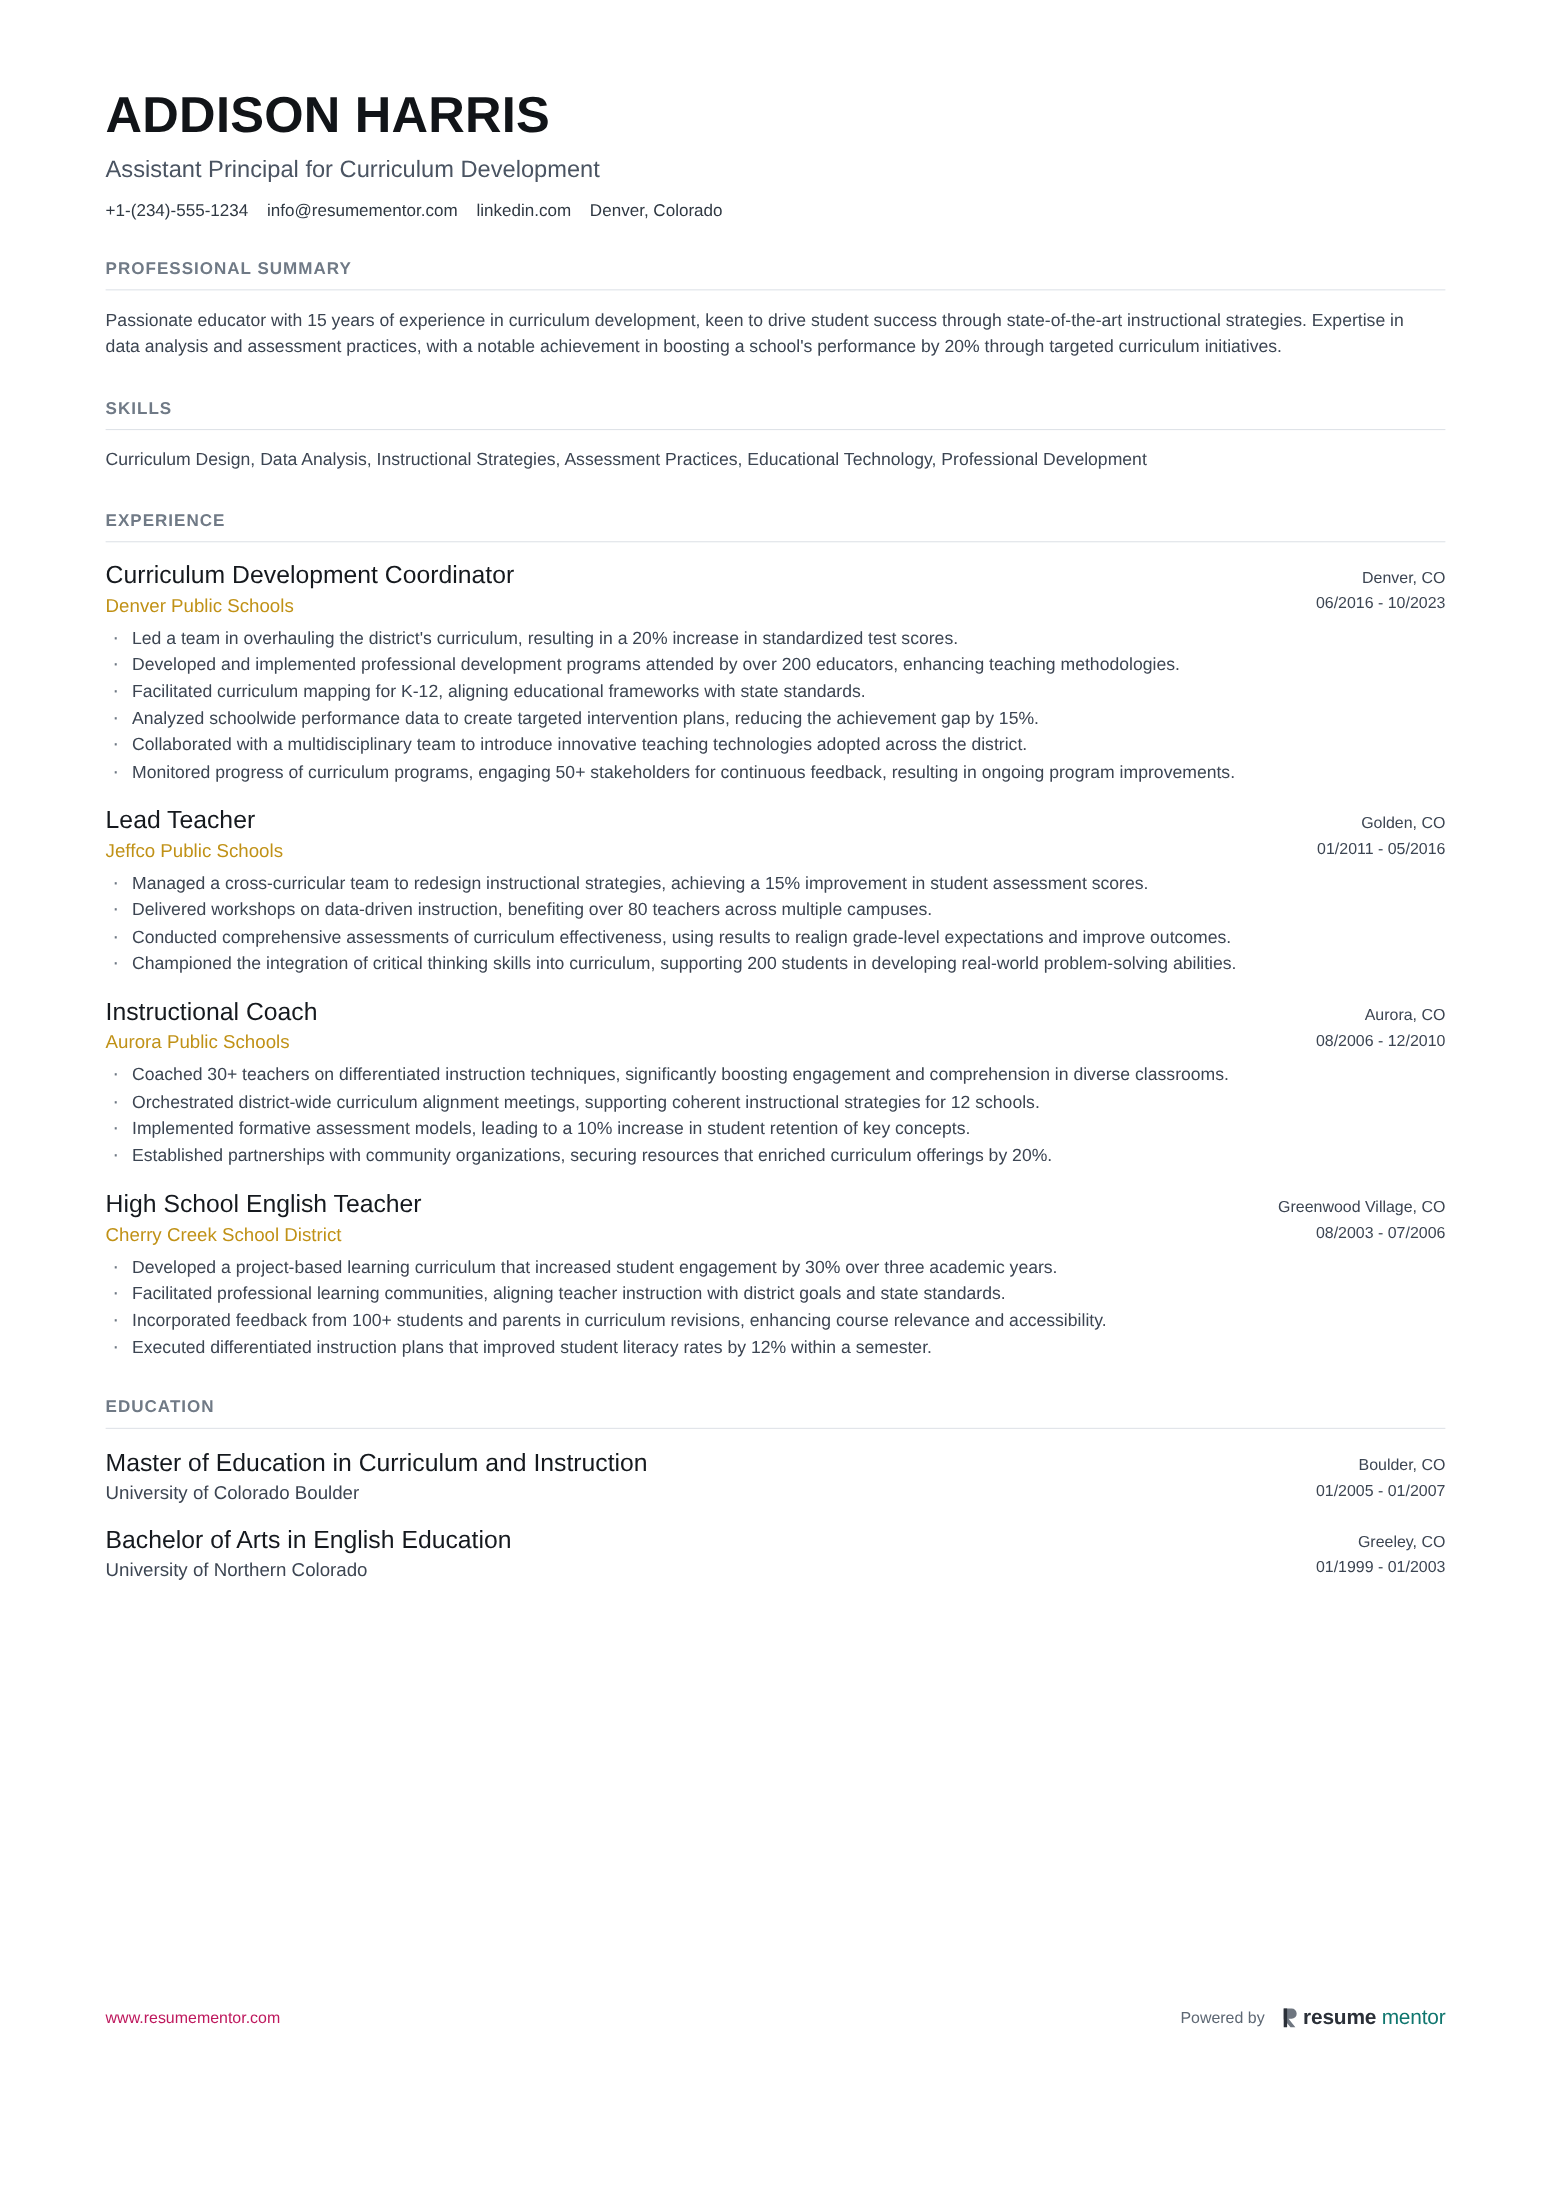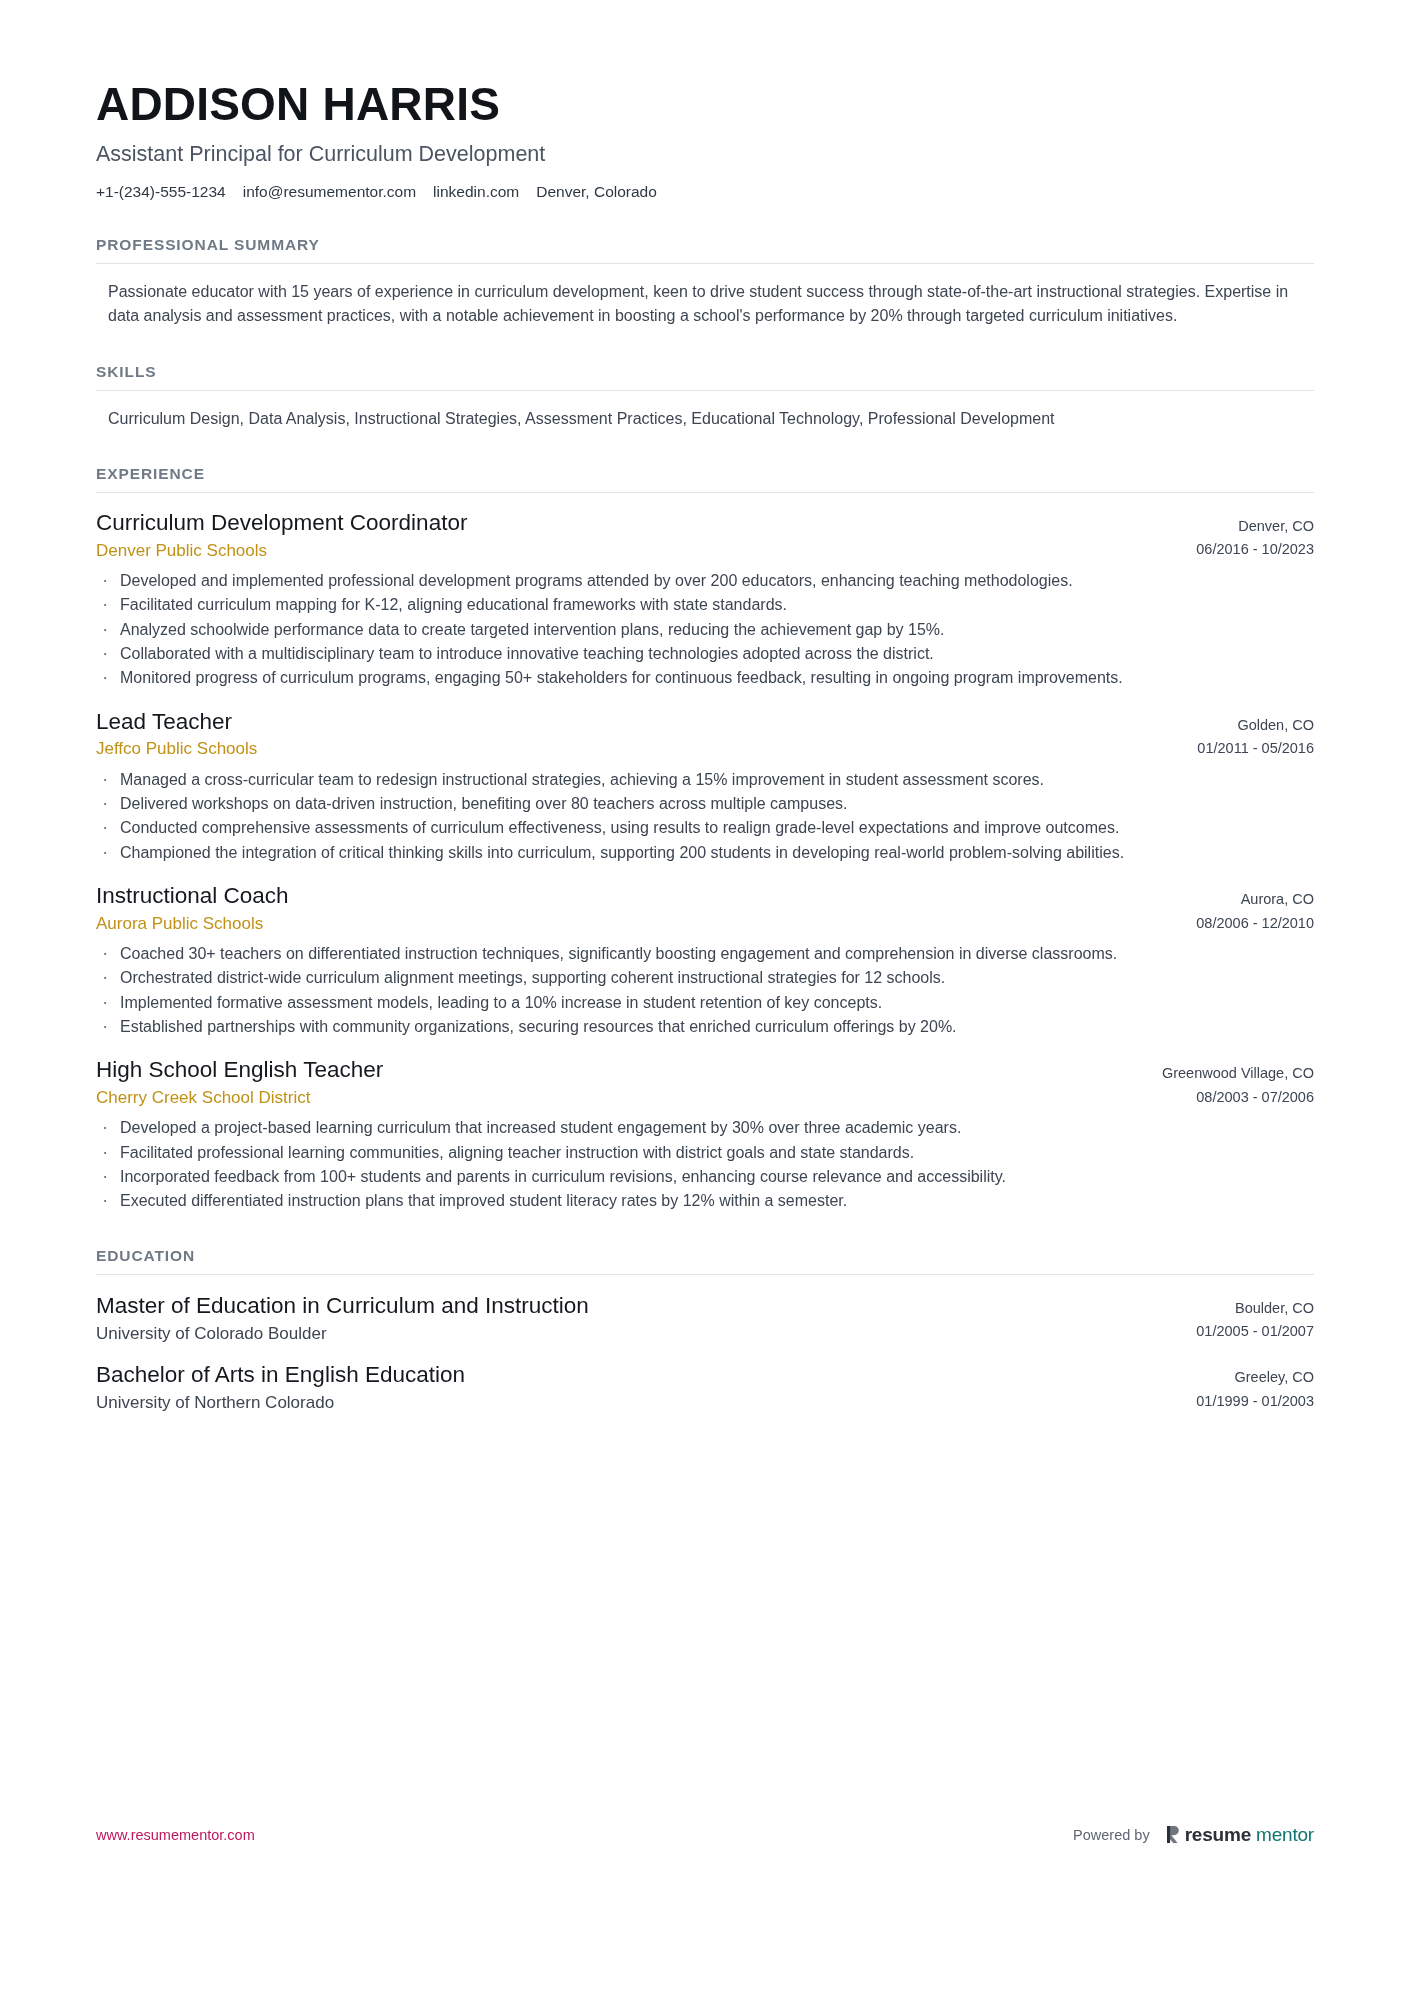--- a/index.html
+++ b/index.html
@@ -59,21 +59,21 @@
     color: #707a86;
     text-transform: uppercase;
     padding-bottom: 9px;
     border-bottom: 1px solid #dfe3e8;
     margin: 0 0 16px 0;
   }
   .para {
     font-size: 16px;
     line-height: 1.52;
     color: #3c4552;
-    margin: 12px;
+    margin: 0;
     max-width: 1190px;
   }
 
   
   .entry { margin-top: 18px; }
   .entry:first-of-type { margin-top: 0; }
   .entry-head {
     display: flex;
     justify-content: space-between;
     align-items: flex-start;
@@ -225,20 +225,21 @@
             <div class="entry-left">
               <div class="job-title">Curriculum Development Coordinator</div>
               <div class="org">Denver Public Schools</div>
             </div>
             <div class="entry-right">
               <div class="meta-loc">Denver, CO</div>
               <div class="meta-date">06/2016 - 10/2023</div>
             </div>
           </div>
           <ul class="bullets">
+            <li>Led a team in overhauling the district's curriculum, resulting in a 20% increase in standardized test scores.</li>
             <li>Developed and implemented professional development programs attended by over 200 educators, enhancing teaching methodologies.</li>
             <li>Facilitated curriculum mapping for K-12, aligning educational frameworks with state standards.</li>
             <li>Analyzed schoolwide performance data to create targeted intervention plans, reducing the achievement gap by 15%.</li>
             <li>Collaborated with a multidisciplinary team to introduce innovative teaching technologies adopted across the district.</li>
             <li>Monitored progress of curriculum programs, engaging 50+ stakeholders for continuous feedback, resulting in ongoing program improvements.</li>
           </ul>
         </div>
         <div class="entry">
           <div class="entry-head">
             <div class="entry-left">

